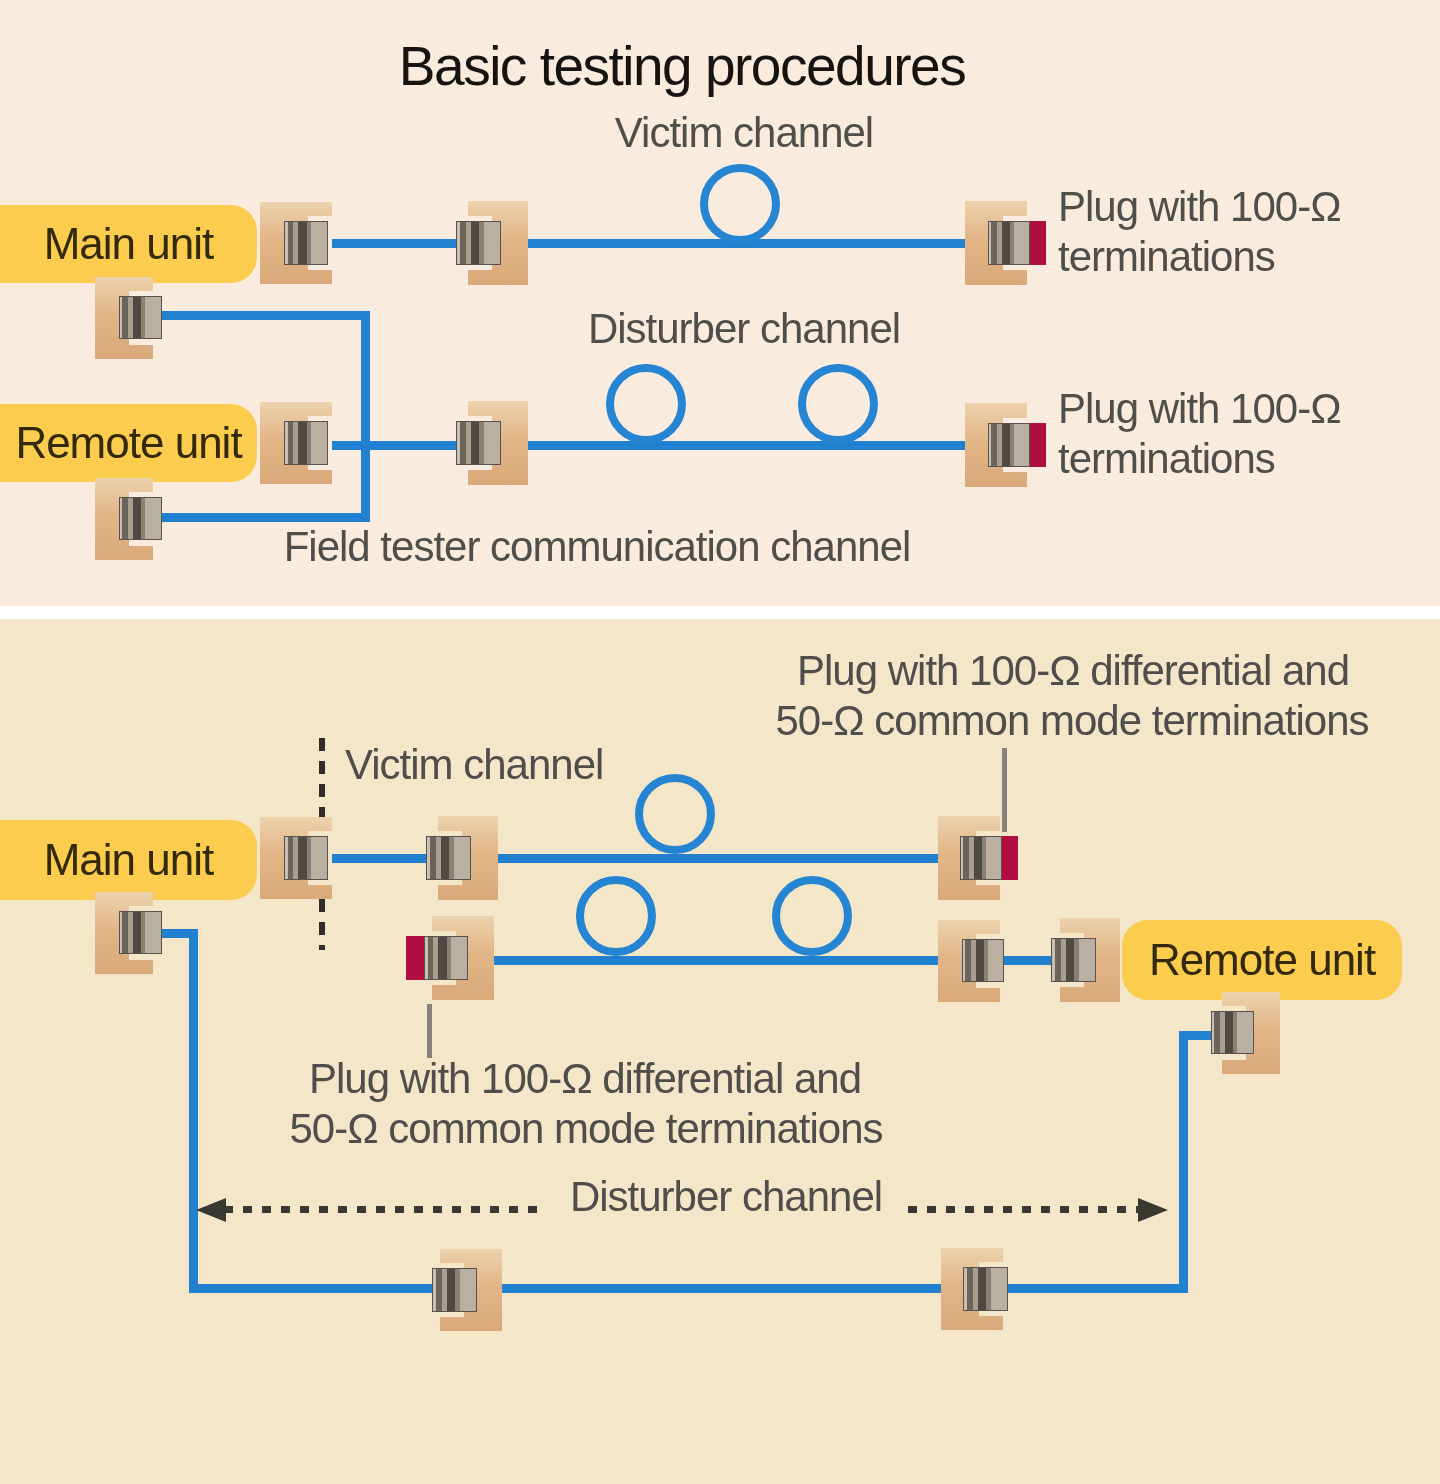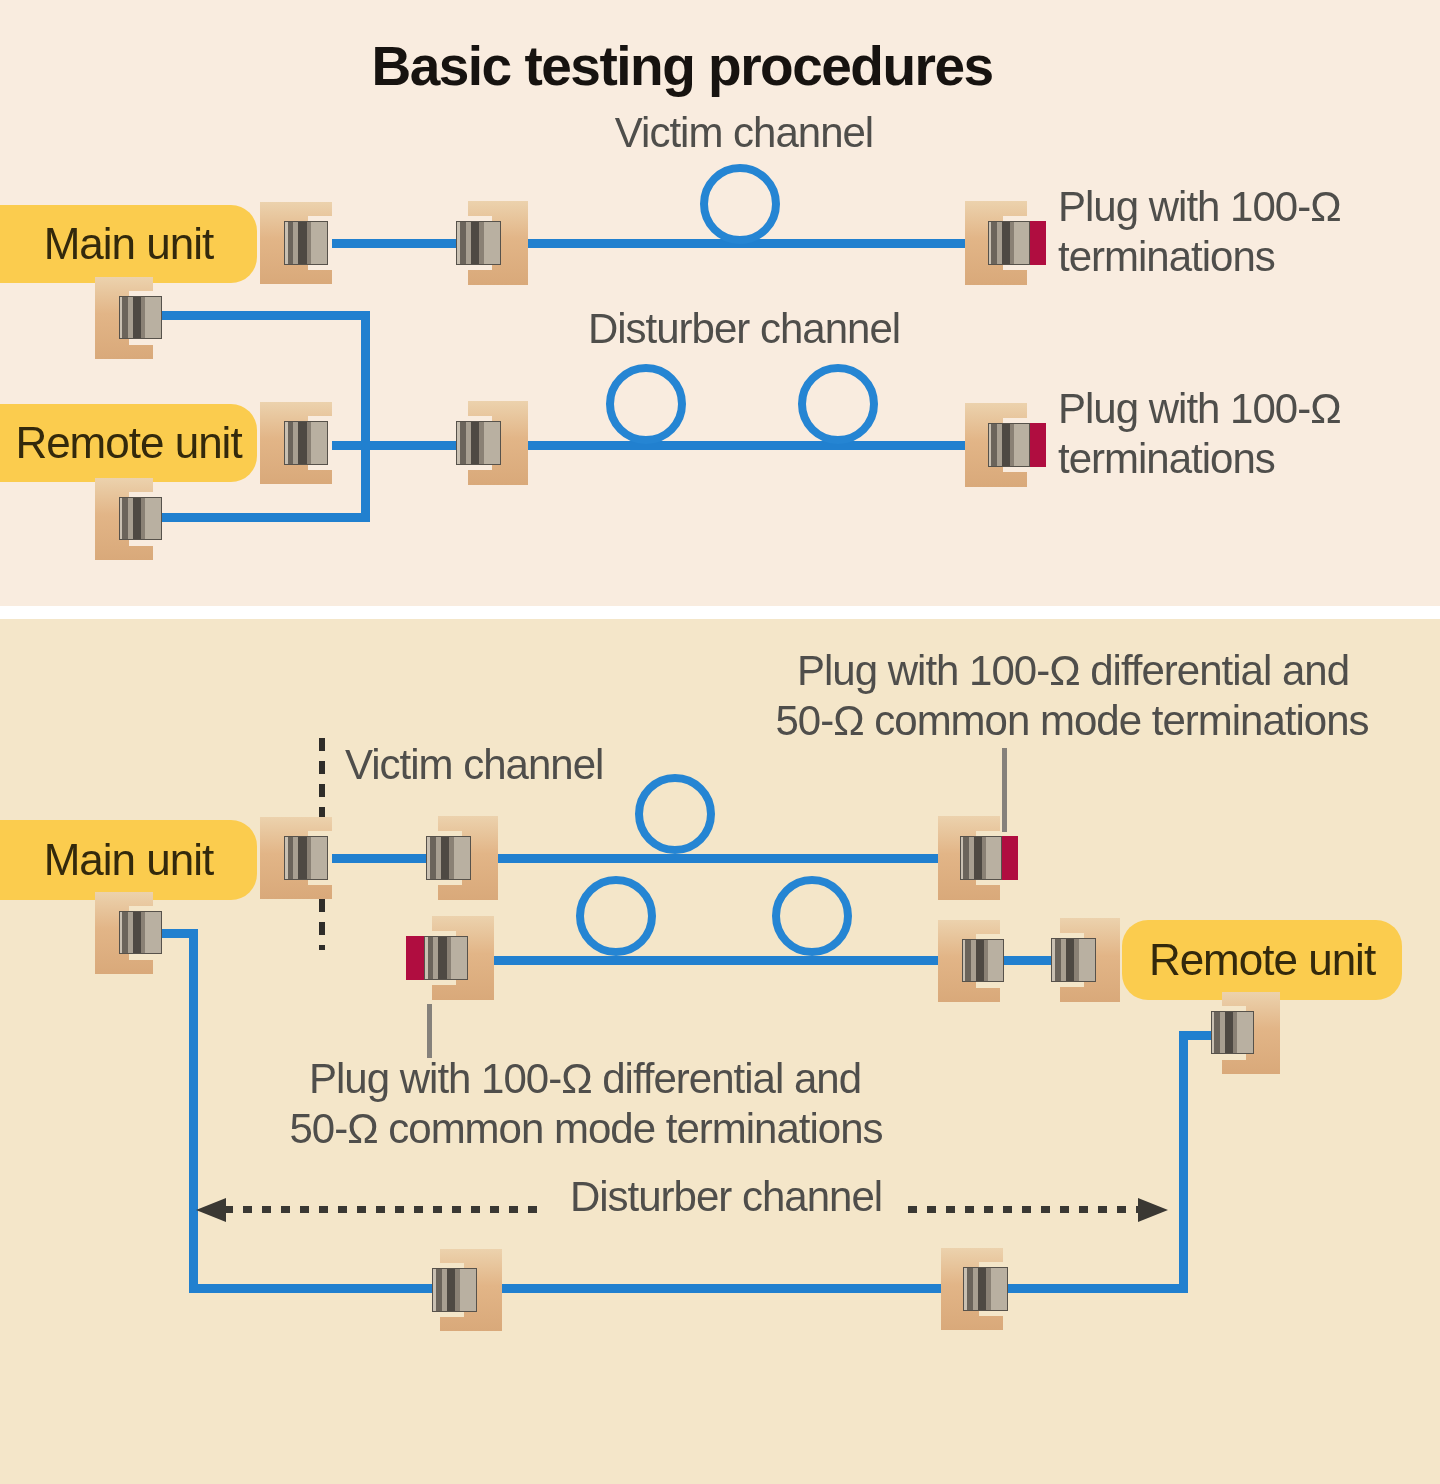--- a/index.html
+++ b/index.html
@@ -32,40 +32,41 @@
           border-left:30px solid #3a3833;}
   .pointer{position:absolute;width:5px;background:#85817b;z-index:2;}
   .unit{position:absolute;background:#fbcc4e;color:#33290c;z-index:3;
         display:flex;align-items:center;justify-content:center;
         font-size:44px;letter-spacing:-1px;white-space:nowrap;}
   .unit.flush{border-radius:0 26px 26px 0;}
   .unit.round{border-radius:26px;}
   .lbl{position:absolute;color:#4f4e4b;font-size:42px;letter-spacing:-1px;
        white-space:nowrap;z-index:4;line-height:1.08;}
   .lbl.ctr{transform:translateX(-50%);}
-  .title{position:absolute;color:#171310;font-size:55px;font-weight:700;
+  .title{position:absolute;color:#171310;font-size:55px;font-weight:400;
          letter-spacing:-1.5px;white-space:nowrap;z-index:4;transform:translateX(-50%);}
 </style>
 </head>
 <body>
 
 <div id="canvas">
 
   <div class="bg" style="top:0;height:606px;background:#f9ecdf;"></div>
   <div class="bg" style="top:618px;height:866px;background:#f4e6c9;"></div>
   <div class="divider" style="top:606px;height:13px;"></div>
 
   <div class="title" style="left:682px;top:34px;">Basic testing procedures</div>
 
   <div class="lbl ctr" style="left:744px;top:110px;">Victim channel</div>
   <div class="lbl" style="left:1058px;top:184px;">Plug with 100-Ω</div>
   <div class="lbl" style="left:1058px;top:234px;">terminations</div>
   <div class="lbl ctr" style="left:744px;top:306px;">Disturber channel</div>
   <div class="lbl" style="left:1058px;top:386px;">Plug with 100-Ω</div>
   <div class="lbl" style="left:1058px;top:436px;">terminations</div>
+  <div class="lbl ctr" style="left:597px;top:524px;">Field tester communication channel</div>
 
   <div class="unit flush" style="left:0;top:205px;width:257px;height:78px;">
     <span>Main unit</span>
   </div>
   <div class="unit flush" style="left:0;top:404px;width:257px;height:78px;">
     <span>Remote unit</span>
   </div>
 
   <div class="lbl ctr" style="left:1073px;top:648px;">Plug with 100-Ω differential and</div>
   <div class="lbl ctr" style="left:1072px;top:698px;">50-Ω common mode terminations</div>

